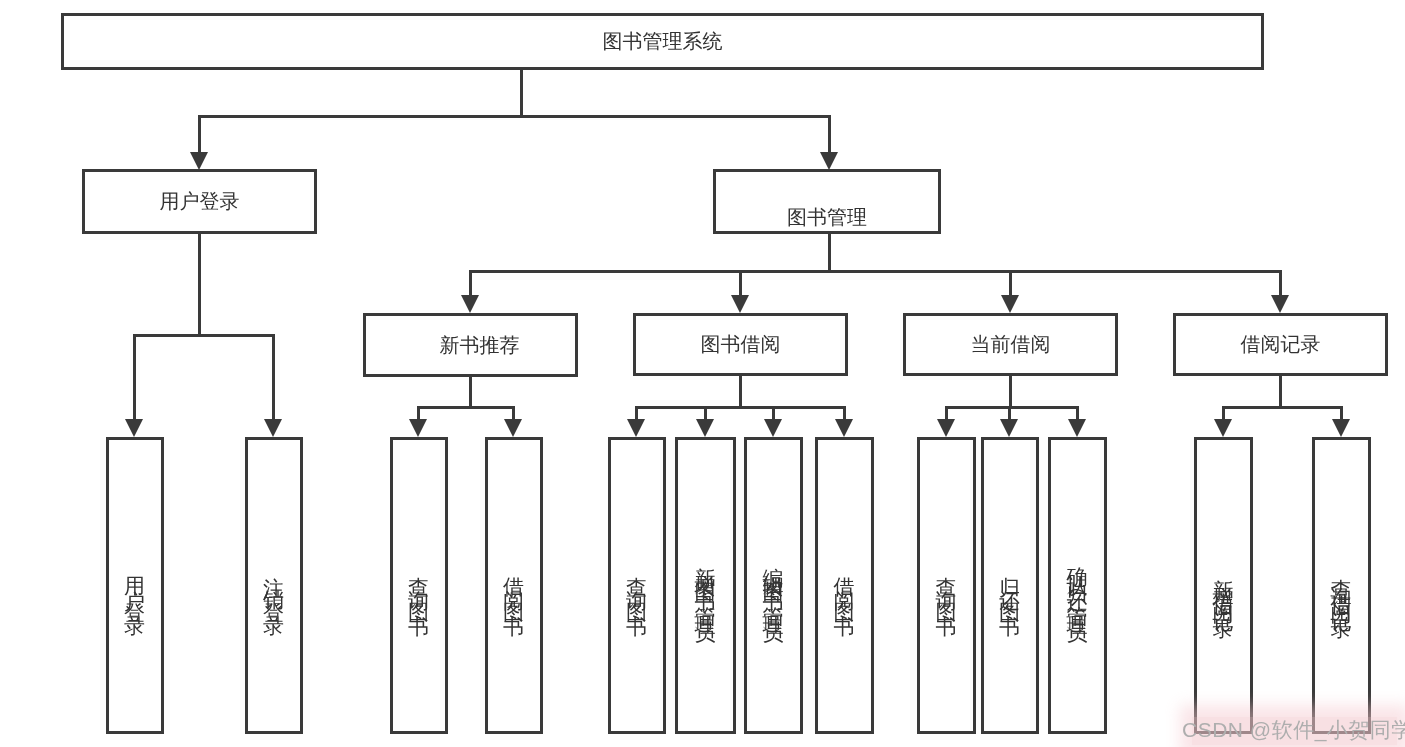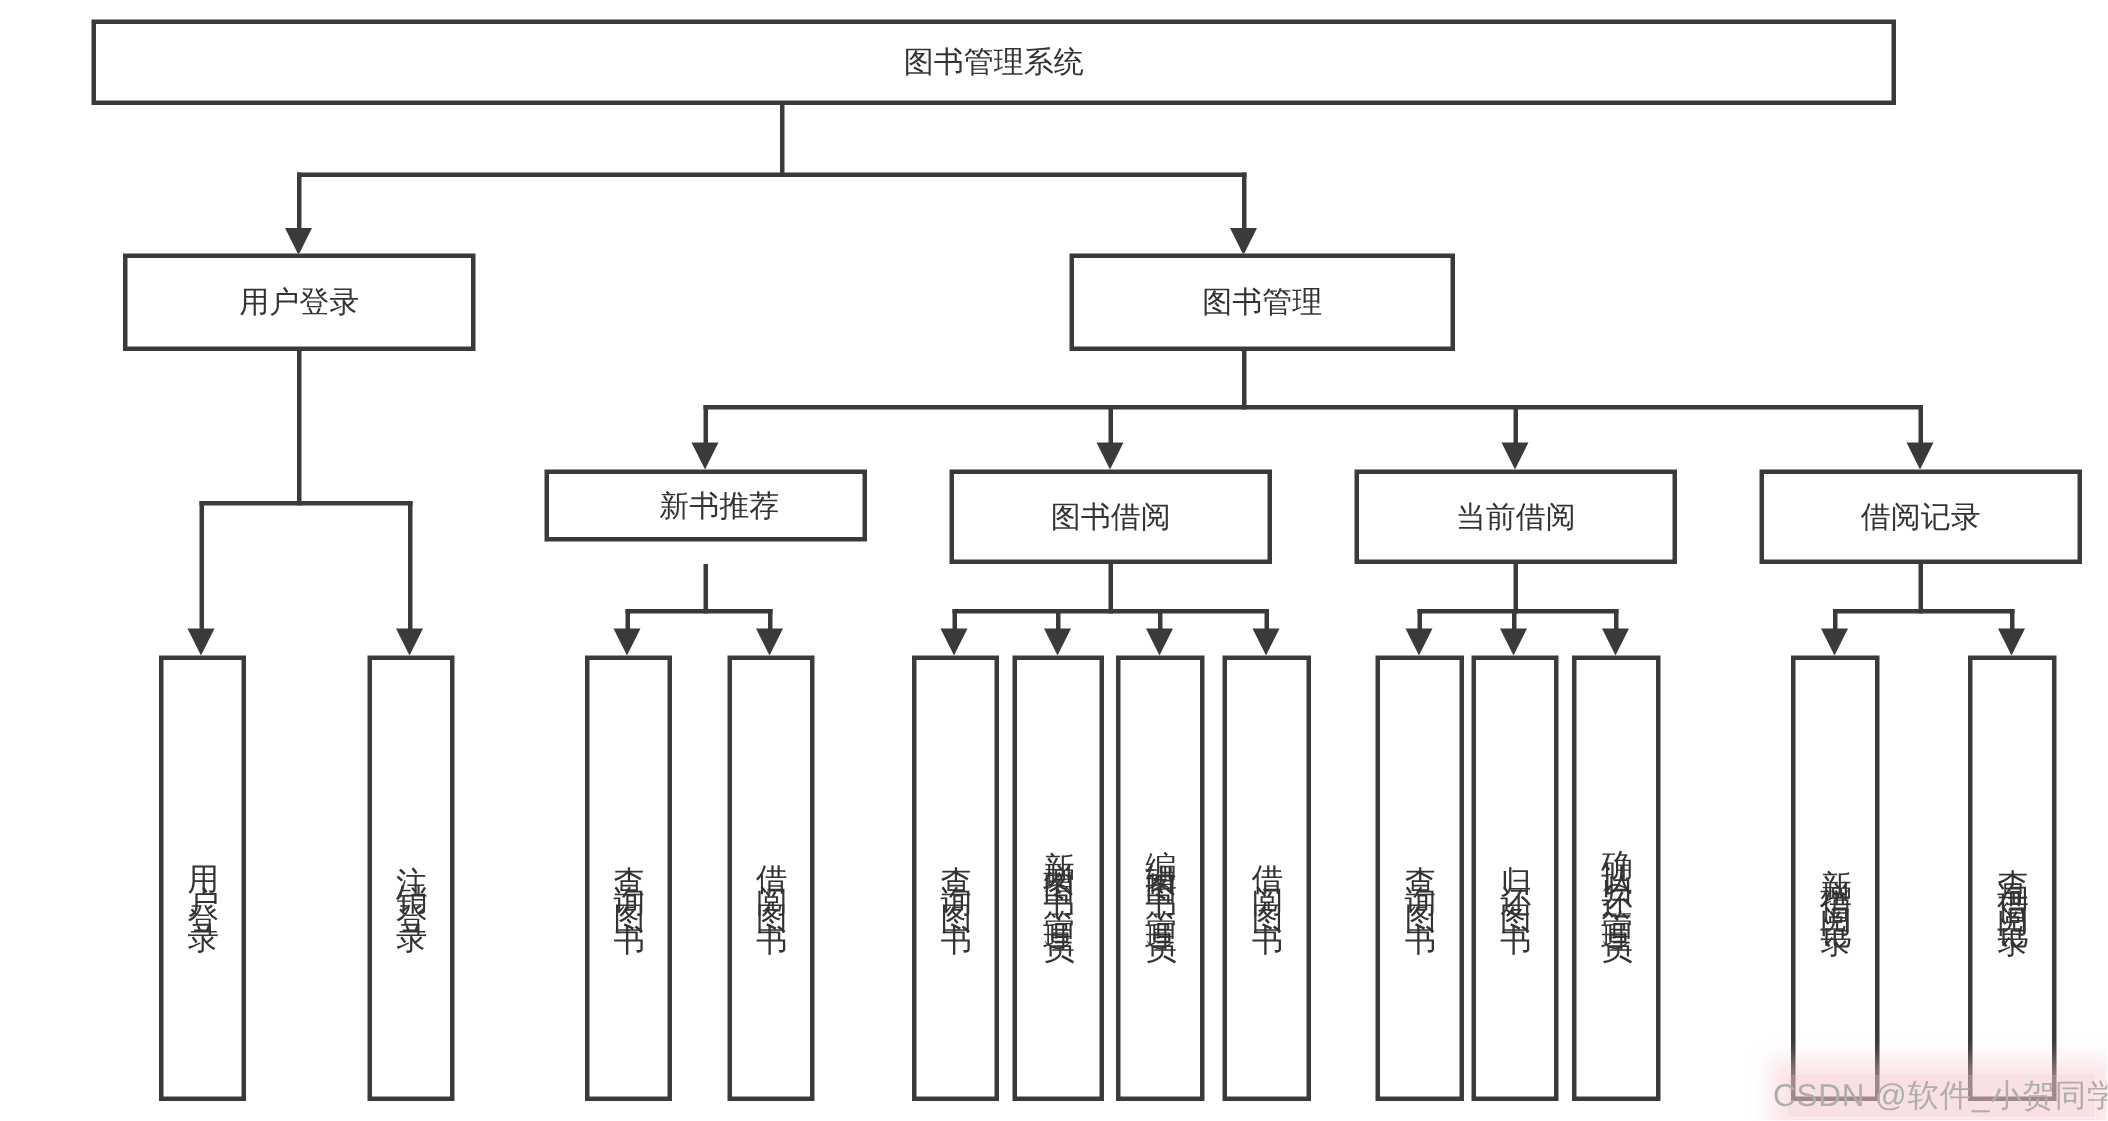--- a/index.html
+++ b/index.html
@@ -98,25 +98,25 @@
   <div class="ln" style="left:1340px;top:406px;width:3px;height:14px;"></div>
   <div class="arrow-down" style="left:1332px;top:419px;"></div>
 
   <div class="node" style="left:21px;top:13px;width:1203px;height:57px;margin-left:40px;">
     <span>图书管理系统</span>
   </div>
 
   <div class="node" style="left:82px;top:169px;width:235px;height:65px;">
     <span>用户登录</span>
   </div>
-  <div class="node" style="left:713px;top:169px;width:257px;height:65px;">
+  <div class="node" style="left:713px;top:169px;width:228px;height:65px;align-items:flex-end;">
     <span>图书管理</span>
   </div>
 
-  <div class="node" style="left:363px;top:313px;width:215px;height:48px;padding-left:18px;">
+  <div class="node" style="left:363px;top:313px;width:215px;height:64px;padding-left:18px;">
     <span>新书推荐</span>
   </div>
   <div class="node" style="left:633px;top:313px;width:215px;height:63px;text-align:center;">
     <span>图书借阅</span>
   </div>
   <div class="node" style="left:903px;top:313px;width:215px;height:63px;">
     <span>当前借阅</span>
   </div>
   <div class="node" style="left:1173px;top:313px;width:215px;height:63px;">
     <span>借阅记录</span>

